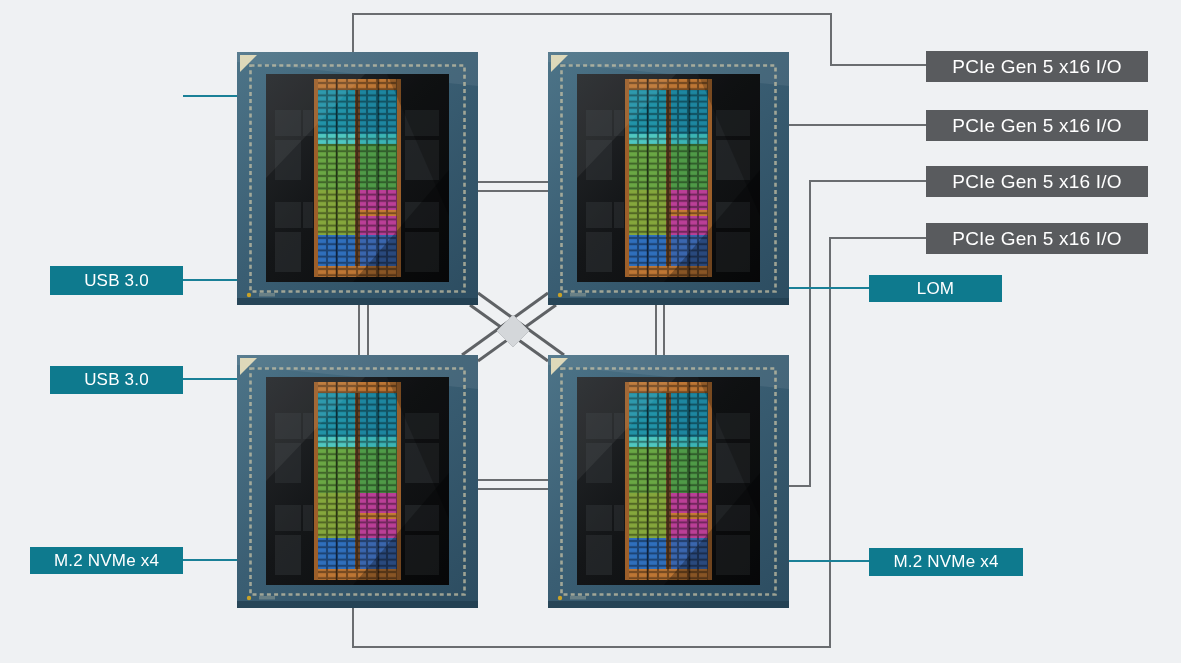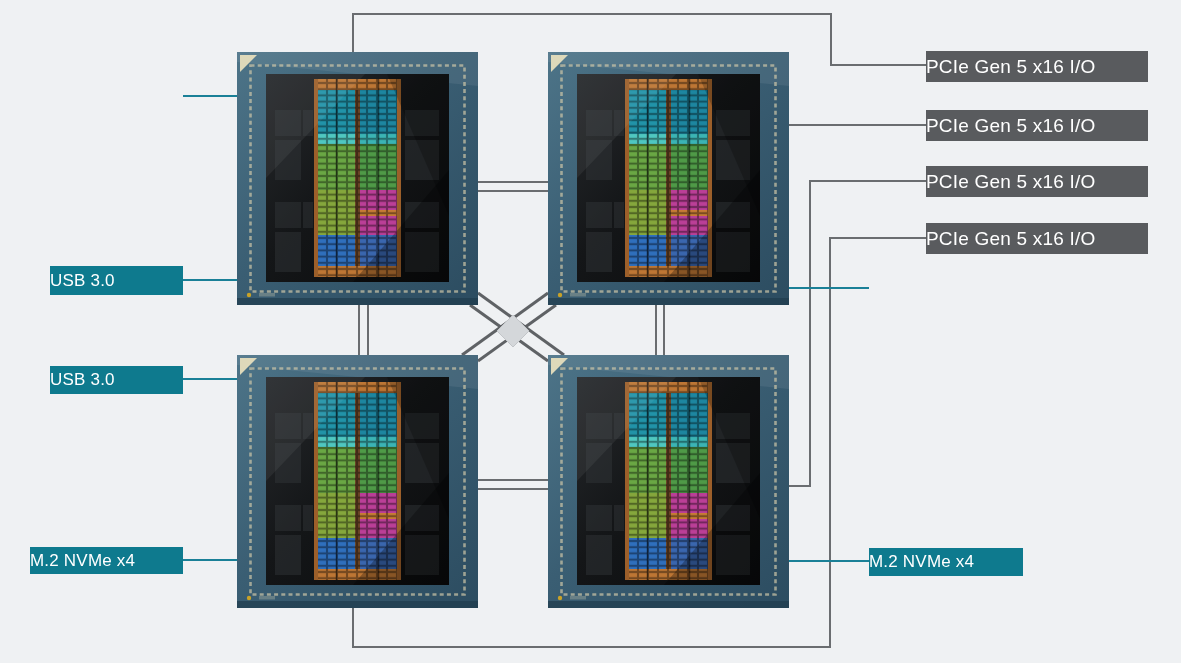--- a/index.html
+++ b/index.html
@@ -3,21 +3,21 @@
 <meta charset="utf-8">
 <style>
   html,body{margin:0;padding:0;}
   body{
     width:1181px;height:663px;overflow:hidden;
     background:#eff1f3;
     font-family:"Liberation Sans", sans-serif;
   }
   .canvas{position:relative;width:1181px;height:663px;}
   .port{
-    position:absolute;display:flex;align-items:center;justify-content:flex-start;
+    position:absolute;display:flex;align-items:center;justify-content:center;
     color:#ffffff;font-size:17px;letter-spacing:.2px;white-space:nowrap;
   }
   .port.teal{background:#0e7a8e;}
   .port.gray{background:#595b5e;font-size:19px;}
   .port.big{font-size:20px;}
   .line{position:absolute;}
   .line.gray{background:#6a6d70;}
   .line.teal{background:#1a8097;}
   .chip{position:absolute;width:241px;height:253px;}
   .chip svg{display:block;width:100%;height:100%;}
@@ -179,17 +179,20 @@
   </div>
   <div class="port gray" style="left:926px;top:110px;width:222px;height:31px">
     <span>PCIe Gen 5 x16 I/O</span>
   </div>
   <div class="port gray" style="left:926px;top:166px;width:222px;height:31px">
     <span>PCIe Gen 5 x16 I/O</span>
   </div>
   <div class="port gray" style="left:926px;top:223px;width:222px;height:31px">
     <span>PCIe Gen 5 x16 I/O</span>
   </div>
+  <div class="port teal" style="left:869px;top:275px;width:133px;height:27px">
+    <span>LOM</span>
+  </div>
   <div class="port teal" style="left:869px;top:548px;width:154px;height:28px">
     <span>M.2 NVMe x4</span>
   </div>
 
 </div>
 
 </body></html>

